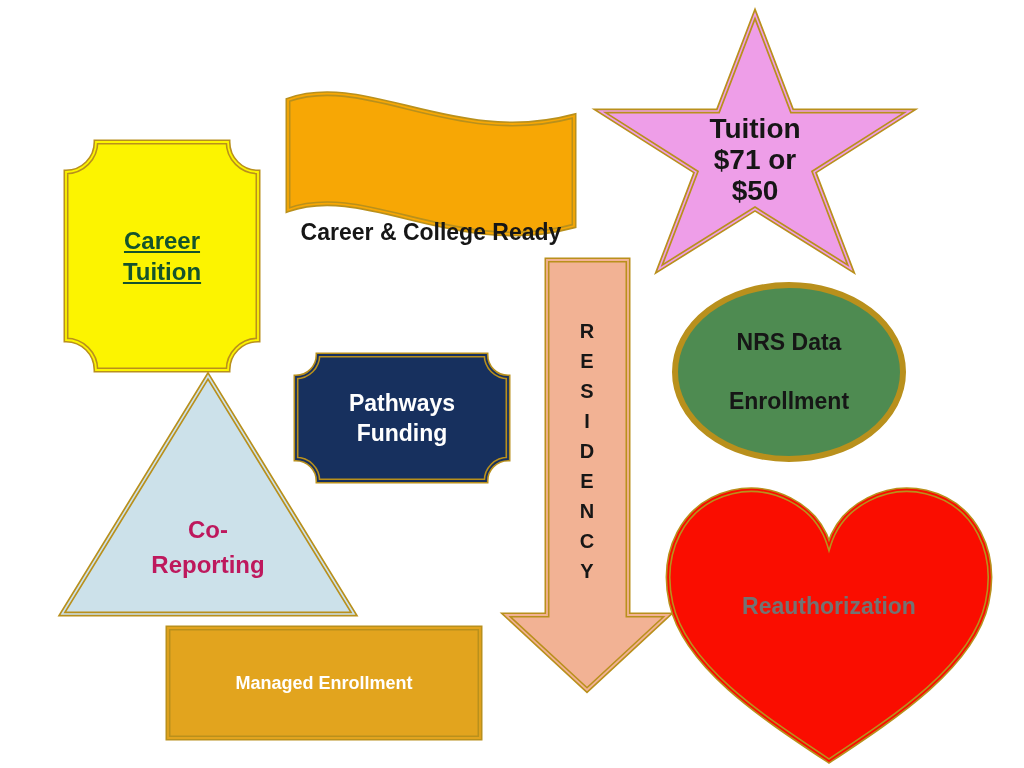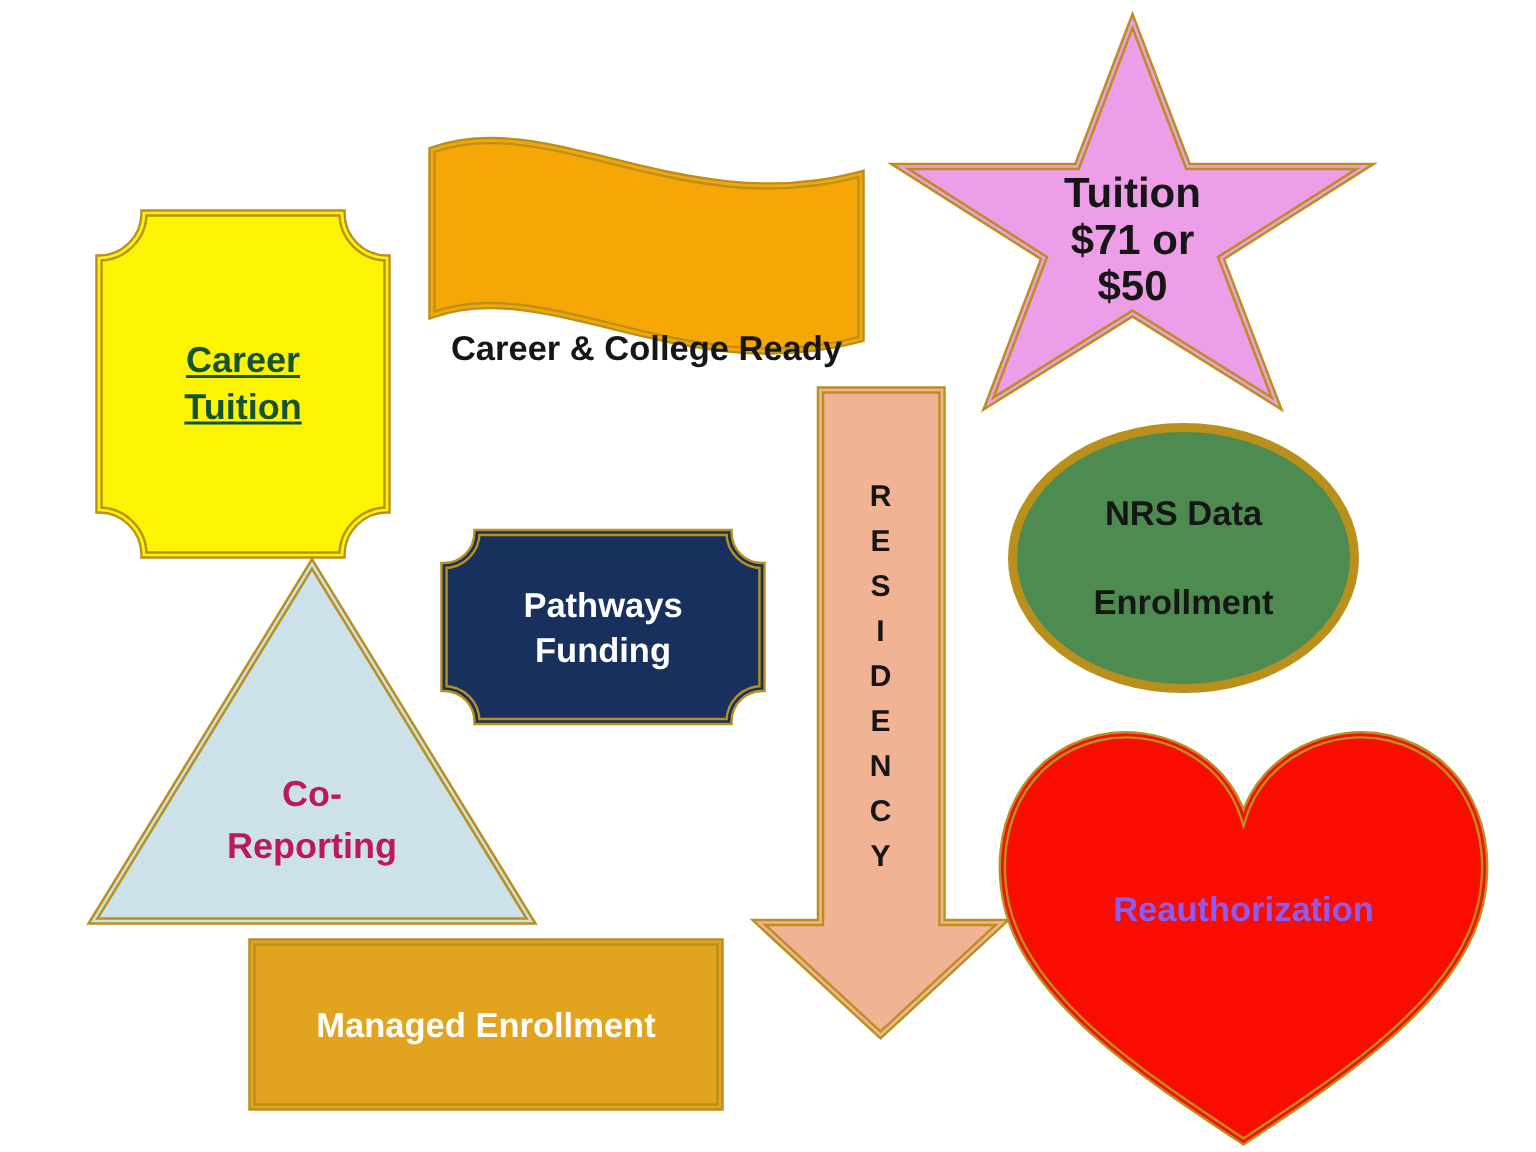--- a/index.html
+++ b/index.html
@@ -30,21 +30,21 @@
   .s-rect      {left:168px; top:628px; width:312px; height:110px;}
 
   .s-career  .label{font-size:24px;line-height:31px;}
   .s-wave    .label{font-size:23px;padding-top:6px;}
   .s-star    .label{font-size:28px;line-height:31px;padding-top:36px;}
   .s-navy    .label{font-size:23px;line-height:30px;}
   .s-arrow   .label{font-size:20px;line-height:30px;justify-content:flex-start;padding-top:56px;}
   .s-ellipse .label{font-size:23px;line-height:31px;gap:28px;}
   .s-triangle .label{font-size:24px;line-height:35px;justify-content:flex-start;padding-top:138px;}
   .s-heart   .label{font-size:23px;justify-content:flex-start;padding-top:110px;}
-  .s-rect    .label{font-size:23px;}
+  .s-rect    .label{font-size:18px;}
 </style>
 </head>
 <body>
 
 <div class="slide">
 
   <div class="shape s-career">
     <svg width="192" height="228" viewBox="0 0 192 228">
       <path d="M30,0 L162,0 A30 30 0 0 0 192,30 L192,198 A30 30 0 0 0 162,228 L30,228 A30 30 0 0 0 0,198 L0,30 A30 30 0 0 0 30,0 Z" stroke-width="5" fill="#FCF400" stroke="#B9901C"></path>
       <path d="M30,0 L162,0 A30 30 0 0 0 192,30 L192,198 A30 30 0 0 0 162,228 L30,228 A30 30 0 0 0 0,198 L0,30 A30 30 0 0 0 30,0 Z" fill="none" stroke-width="1.8" stroke="#FCF400"></path>
@@ -125,21 +125,21 @@
       <div class="line">Co-</div>
       <div class="line">Reporting</div>
     </div>
   </div>
 
   <div class="shape s-heart">
     <svg width="342" height="280" viewBox="0 0 342 280">
       <path d="M171,62 C158,20 112,0 74,9 C24,21 2,70 13,120 C27,183 103,233 171,278 C239,233 315,183 329,120 C340,70 318,21 268,9 C230,0 184,20 171,62 Z" stroke-width="5" fill="#FA0D00" stroke="#B9901C"></path>
       <path d="M171,62 C158,20 112,0 74,9 C24,21 2,70 13,120 C27,183 103,233 171,278 C239,233 315,183 329,120 C340,70 318,21 268,9 C230,0 184,20 171,62 Z" fill="none" stroke-width="1.8" stroke="#FA0D00"></path>
     </svg>
-    <div class="label" style="color: #8b5cf6;">
+    <div class="label" style="color: #737373;">
       <div class="line">Reauthorization</div>
     </div>
   </div>
 
   <div class="shape s-rect">
     <svg width="312" height="110" viewBox="0 0 312 110">
       <path d="M0,0 L312,0 L312,110 L0,110 Z" stroke-width="5" fill="#E2A41E" stroke="#B9901C"></path>
       <path d="M0,0 L312,0 L312,110 L0,110 Z" fill="none" stroke-width="1.8" stroke="#E2A41E"></path>
     </svg>
     <div class="label" style="color: rgb(255, 255, 255);">

